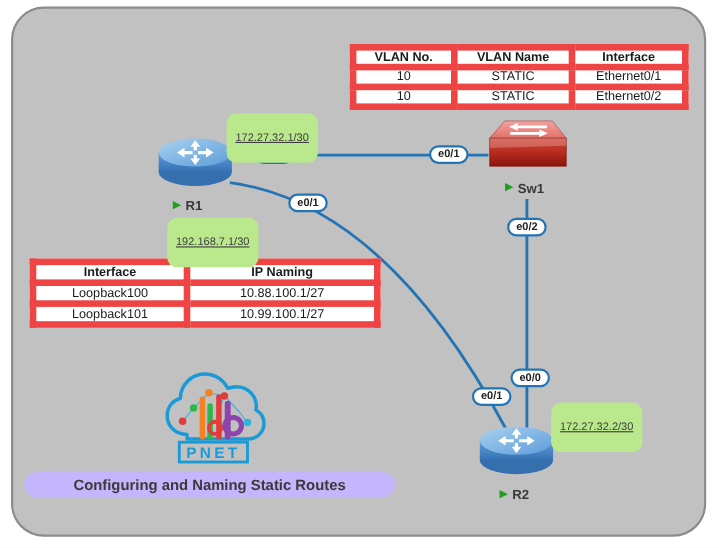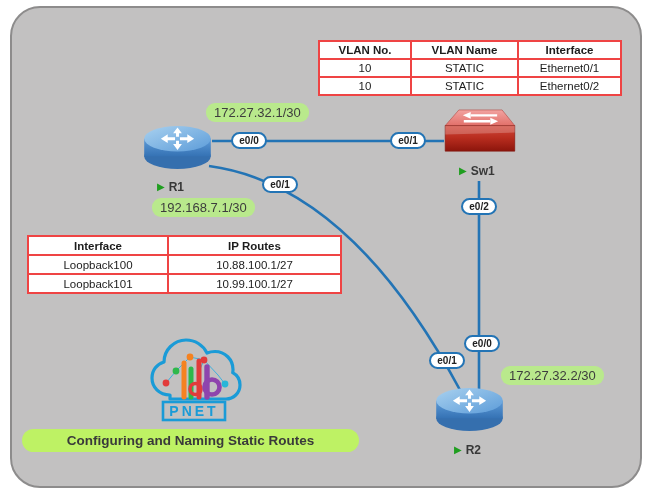--- a/index.html
+++ b/index.html
@@ -7,21 +7,21 @@
   .stage { position:relative; width:654px; height:498px; }
   .panel {
     position:absolute; left:10px; top:6px; width:632px; height:482px;
     background:#c2c1c1; border:2px solid #8d8c8c; border-radius:30px;
   }
   .links { position:absolute; left:0; top:0; width:654px; height:498px; pointer-events:none; }
 
   
   .data-table { position:absolute; border-collapse:collapse; background:#ffffff; table-layout:fixed; }
   .data-table td, .data-table th {
-    border:2px solid #ef4444; text-align:center; vertical-align:middle;
+    border:6px solid #ef4444; text-align:center; vertical-align:middle;
     font-size:11.5px; color:#1c1c1c; padding:0;
   }
   .data-table th { font-weight:bold; }
   #vlan-table { left:318px; top:40px; width:302px; }
   #vlan-table tr { height:18px; }
   #intf-table { left:27px; top:235px; width:313px; }
   #intf-table tr { height:19px; }
 
   
   .dev { position:absolute; }
@@ -33,27 +33,27 @@
   .port-badge {
     position:absolute; width:36px; height:17px; background:#ffffff;
     border:2px solid #2374b5; border-radius:10px;
     display:flex; align-items:center; justify-content:center;
     font-size:10px; font-weight:bold; color:#222222;
   }
 
   
   .ip-pill {
     position:absolute; background:#b9e98c; border-radius:9px;
-    padding:2px 8px; font-size:13px; color:#3d3d3d; white-space:nowrap;
+    padding:17px 8px; font-size:10px; color:#3d3d3d; white-space:nowrap;text-decoration:underline;
   }
 
   
   .banner {
     position:absolute; left:22px; top:429px; width:337px; height:23px;
-    background:#bef264; border-radius:12px;
+    background:#c4b5fd; border-radius:12px;
     display:flex; align-items:center; justify-content:center;
     font-size:13.5px; font-weight:bold; color:#3a3a3a;
   }
 
   .logo { position:absolute; left:146px; top:331px; }
 </style>
 </head>
 <body>
 
 <div class="stage">
@@ -131,21 +131,21 @@
     </table>
 
   <table class="data-table" id="intf-table">
     <colgroup>
         <col style="width:140px">
         <col style="width:173px">
       </colgroup>
     <tbody>
         <tr>
       <th>Interface</th>
-      <th>IP Routes</th>
+      <th>IP Naming</th>
     </tr>
     <tr>
       <td>Loopback100</td>
       <td>10.88.100.1/27</td>
     </tr>
     <tr>
       <td>Loopback101</td>
       <td>10.99.100.1/27</td>
     </tr>
   </tbody>

